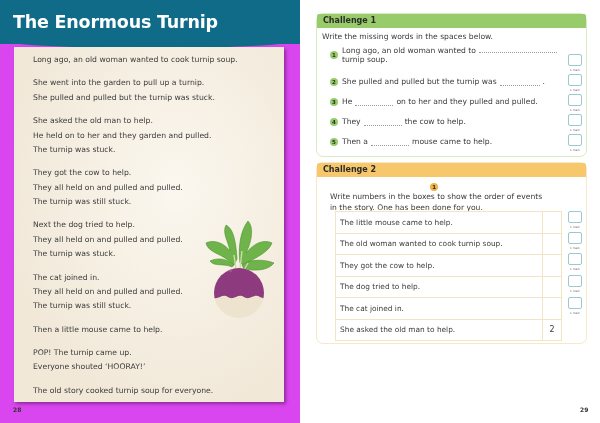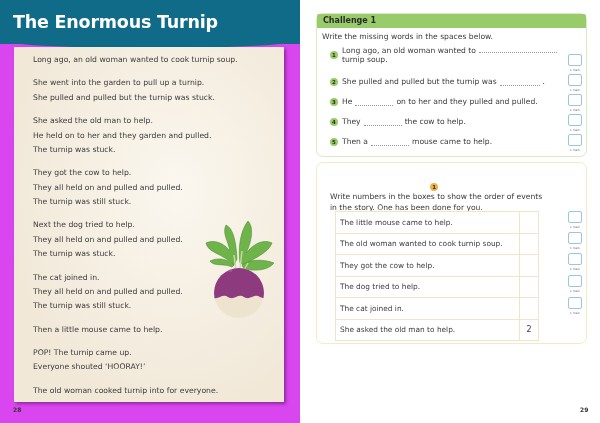--- a/index.html
+++ b/index.html
@@ -41,21 +41,21 @@
   .ch-head { height: 14px; padding-left: 6px; font-weight: bold; font-size: 8px; line-height: 14px; color: #2b2b2b; border-radius: 2px 2px 0 0; }
   .ch1 .ch-head { background: #98cc6a; }
   .ch2 .ch-head { background: #f6c86b; }
   .instr { font-size: 7.6px; color: #3b3b3b; padding: 4px 0 0 5px; white-space: nowrap; }
   .q { position: absolute; left: 13px; font-size: 7.6px; color: #3b3b3b; white-space: nowrap; display: flex; align-items: center; }
   .qnum { display: inline-block; width: 8px; height: 8px; border-radius: 50%; background: #98cc6a; color: #2b2b2b; font-size: 5.5px; font-weight: bold; text-align: center; line-height: 8px; margin-right: 4px; margin-top: 1px; flex: none; }
   .qnum.orange { background: #f0b24a; }
   .blank { display: inline-block; border-bottom: 1px dotted #9a9a9a; height: 8px; vertical-align: baseline; margin: 0 3px; }
   .markbox { position: absolute; left: 251px; width: 14px; height: 12px; border: 1px solid #9cc8d2; border-radius: 2px; background: #fff; }
   .marklabel { position: absolute; left: 250px; width: 16px; text-align: center; font-size: 2.8px; color: #666; }
-  .order-table { position: absolute; left: 18px; top: 48px; width: 204px; border-collapse: collapse; }
+  .order-table { position: absolute; left: 18px; top: 48px; width: 227px; border-collapse: collapse; }
   .order-table td { border: 1px solid #f3e4c6; font-size: 7.4px; color: #3b3b3b; height: 21.5px; padding-left: 4px; white-space: nowrap; }
   .order-table td.num { width: 19px; padding-left: 0; text-align: center; font-size: 8px; }
 </style>
 </head>
 <body>
 
 <div class="page left">
   <div class="header-band"></div>
   <div class="title">The Enormous Turnip</div>
 
@@ -89,21 +89,21 @@
         <p>The turnip was still stuck.</p>
       </div>
       <div class="stanza">
         <p>Then a little mouse came to help.</p>
       </div>
       <div class="stanza">
         <p>POP! The turnip came up.</p>
         <p>Everyone shouted ‘HOORAY!’</p>
       </div>
       <div class="stanza">
-        <p>The old woman cooked turnip into for everyone.</p>
+        <p>The old story cooked turnip soup for everyone.</p>
       </div>
     </div>
 
     <svg class="turnip" viewBox="0 0 72 106">
 
       <g fill="#6fb44a" stroke="#4f9134" stroke-width="0.6">
         <path d="M30 52 C18 40 4 40 2 30 C10 26 20 30 26 38 C24 28 18 20 22 12 C30 16 32 30 33 46 Z"></path>
         <path d="M36 50 C34 36 36 18 44 8 C50 14 48 28 42 40 C50 30 60 26 68 30 C64 40 52 44 40 52 Z"></path>
         <path d="M38 52 C46 46 60 46 70 50 C64 58 50 58 40 56 Z"></path>
         <path d="M28 54 C20 50 10 54 6 48 C14 44 24 46 30 52 Z"></path>
@@ -176,20 +176,21 @@
       <span class="qnum">5</span>
       <span>Then a</span>
         <span class="blank" style="width:38px;"></span>
         <span>mouse came to help.</span>
     </div>
     <div class="markbox" style="top:120px;"></div>
     <div class="marklabel" style="top:134px;">1 mark</div>
   </div>
 
   <div class="challenge ch2">
+    <div class="ch-head">Challenge 2</div>
     <div class="q" style="top:19px; line-height:11px;flex-direction:column;">
       <span class="qnum orange">1</span>
       <span>
         <span>Write numbers in the boxes to show the order of events</span><br>
         <span>in the story. One has been done for you.</span>
       </span>
     </div>
 
     <table class="order-table">
       <tbody>

